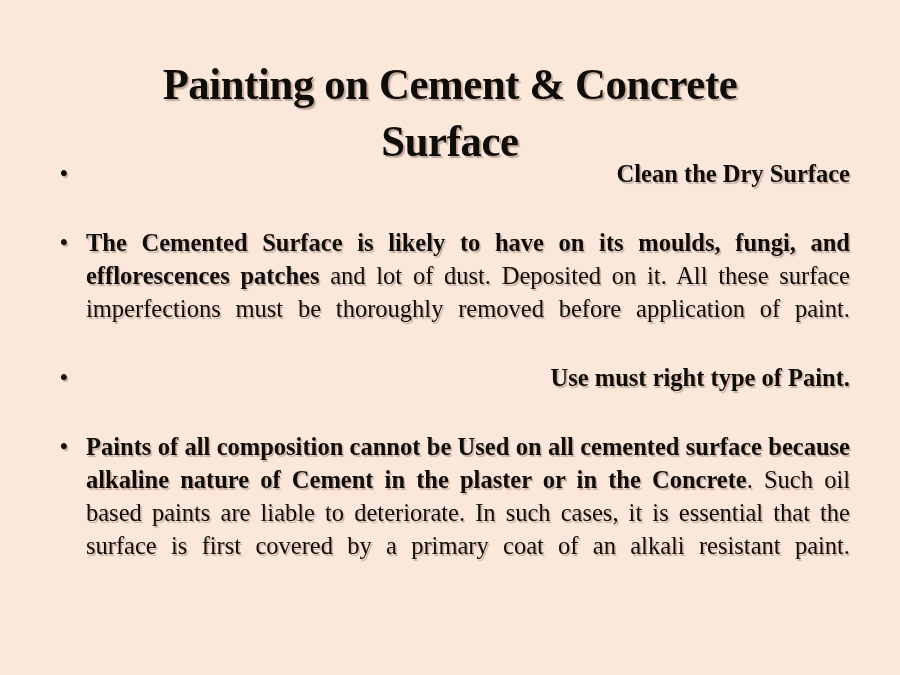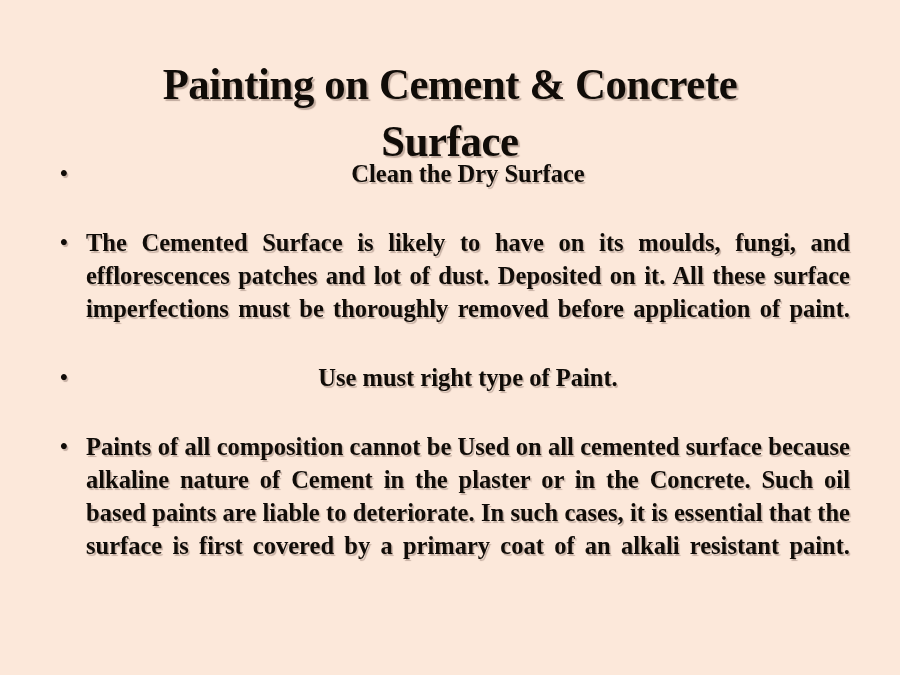--- a/index.html
+++ b/index.html
@@ -75,29 +75,29 @@
     line-height: 33px;
     text-align: justify;
     text-justify: inter-word;
     color: #100c08;
     text-shadow: 1.5px 1.5px 0.8px rgba(120, 95, 85, 0.4);
     hyphens: none;
   }
 
   
   .bullet-text.short {
-    text-align: center;
+    text-align: right;
   }
 
   .bullet-text b,
   .bullet-text .b {
     font-weight: bold;
   }
   .bullet-text .r {
-    font-weight: bold;
+    font-weight: normal;
     margin-top: 48px;
   }
 
   
   .bullet-text::after {
     content: "";
     display: inline-block;
     width: 100%;
   }
 </style>

